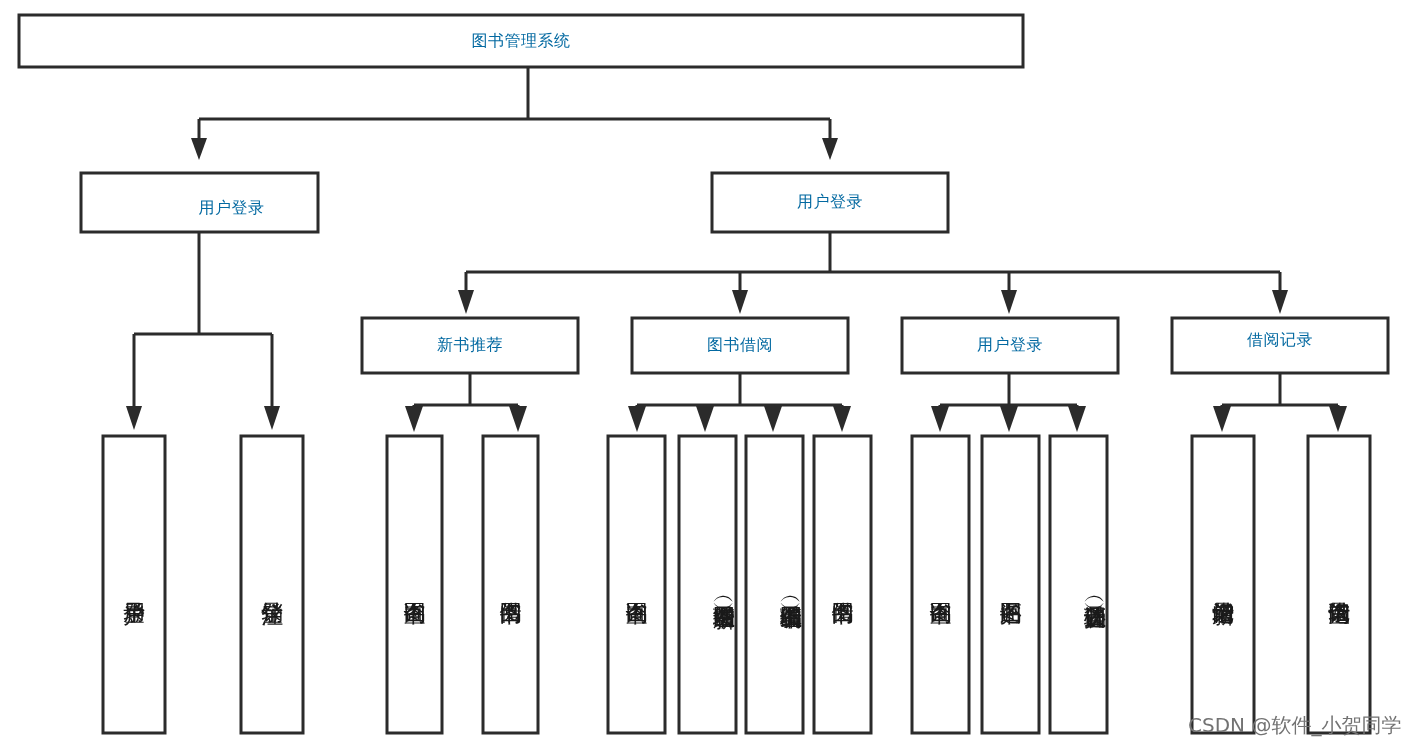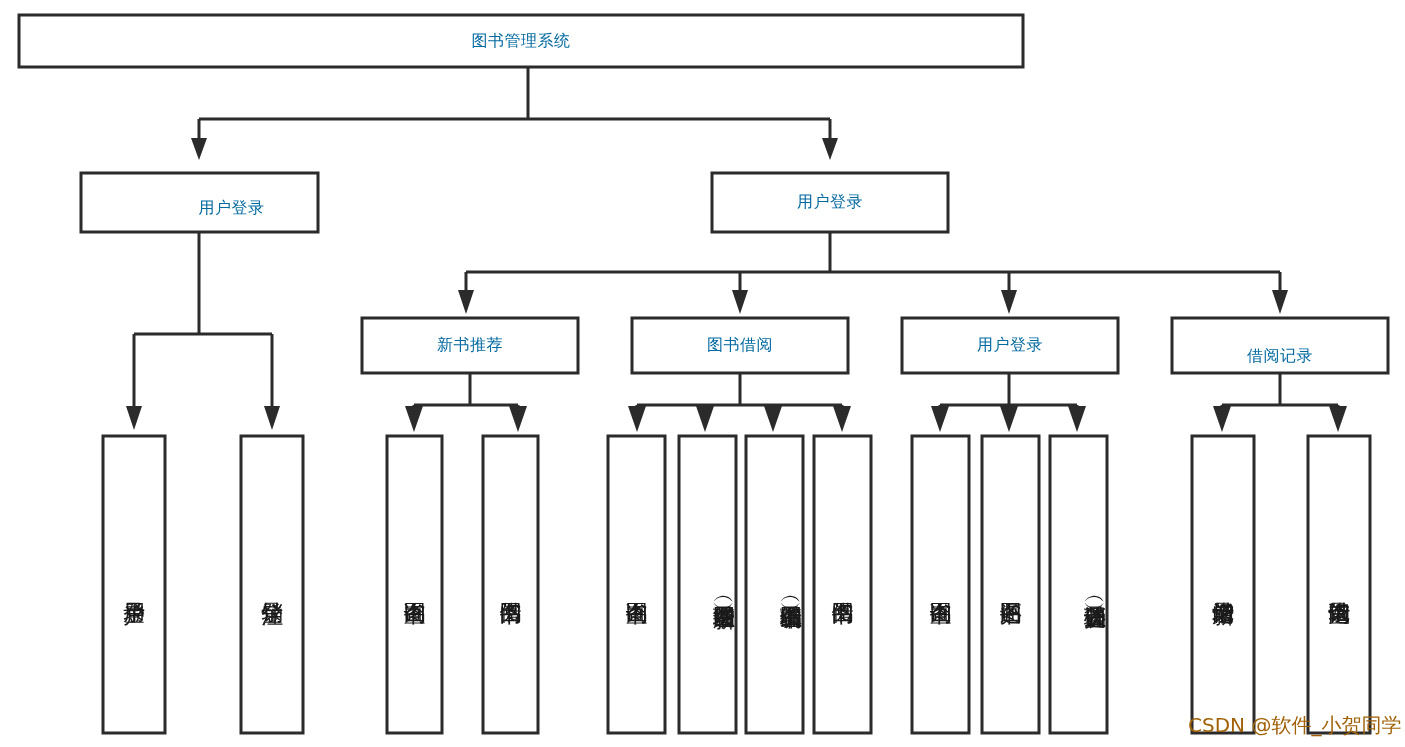--- a/index.html
+++ b/index.html
@@ -59,21 +59,21 @@
     color: #1a1a1a;
     font-size: 22px;
     line-height: 1.12;
     writing-mode: vertical-rl;
     text-orientation: upright;
     white-space: nowrap;
     pointer-events: none;
   }
   .watermark {
     position: absolute;
-    color: #a16207;
+    color: #737373;
     font-size: 20px;
     white-space: nowrap;
     left: 1188px;
     top: 712px;
     pointer-events: none;
   }
 </style>
 </head>
 <body>
 
@@ -177,21 +177,21 @@
   <div class="node-label-h" style="left:81px; top:173px; width:237px; height:70px;margin-left:32px;">用户登录</div>
 
   <div class="node-label-h" style="left:712px; top:173px; width:236px; height:59px;">用户登录</div>
 
   <div class="node-label-h" style="left:632px; top:318px; width:216px; height:55px;">图书借阅</div>
 
   <div class="node-label-h" style="left:362px; top:318px; width:216px; height:55px;">新书推荐</div>
 
   <div class="node-label-h" style="left:902px; top:318px; width:216px; height:55px;">用户登录</div>
 
-  <div class="node-label-h" style="left:1172px; top:318px; width:216px; height:44px;margin-top:16px;">借阅记录</div>
+  <div class="node-label-h" style="left:1172px; top:318px; width:216px; height:44px;">借阅记录</div>
 
   <div class="node-label-v" style="left:103px; top:436px; width:62px; height:297px;">用户登录</div>
   <div class="node-label-v" style="left:241px; top:436px; width:62px; height:297px;">注销登录</div>
 
   <div class="node-label-v" style="left:387px; top:436px; width:55px; height:297px;">查询图书</div>
   <div class="node-label-v" style="left:483px; top:436px; width:55px; height:297px;">借阅图书</div>
 
   <div class="node-label-v" style="left:608px; top:436px; width:57px; height:297px;">查询图书</div>
   <div class="node-label-v" style="left:679px; top:436px; width:57px; height:297px; align-items:flex-start; padding-top:8px; box-sizing:border-box;">新增图书（管理员）</div>
   <div class="node-label-v" style="left:746px; top:436px; width:57px; height:297px; align-items:flex-start; padding-top:8px; box-sizing:border-box;">编辑图书（管理员）</div>

